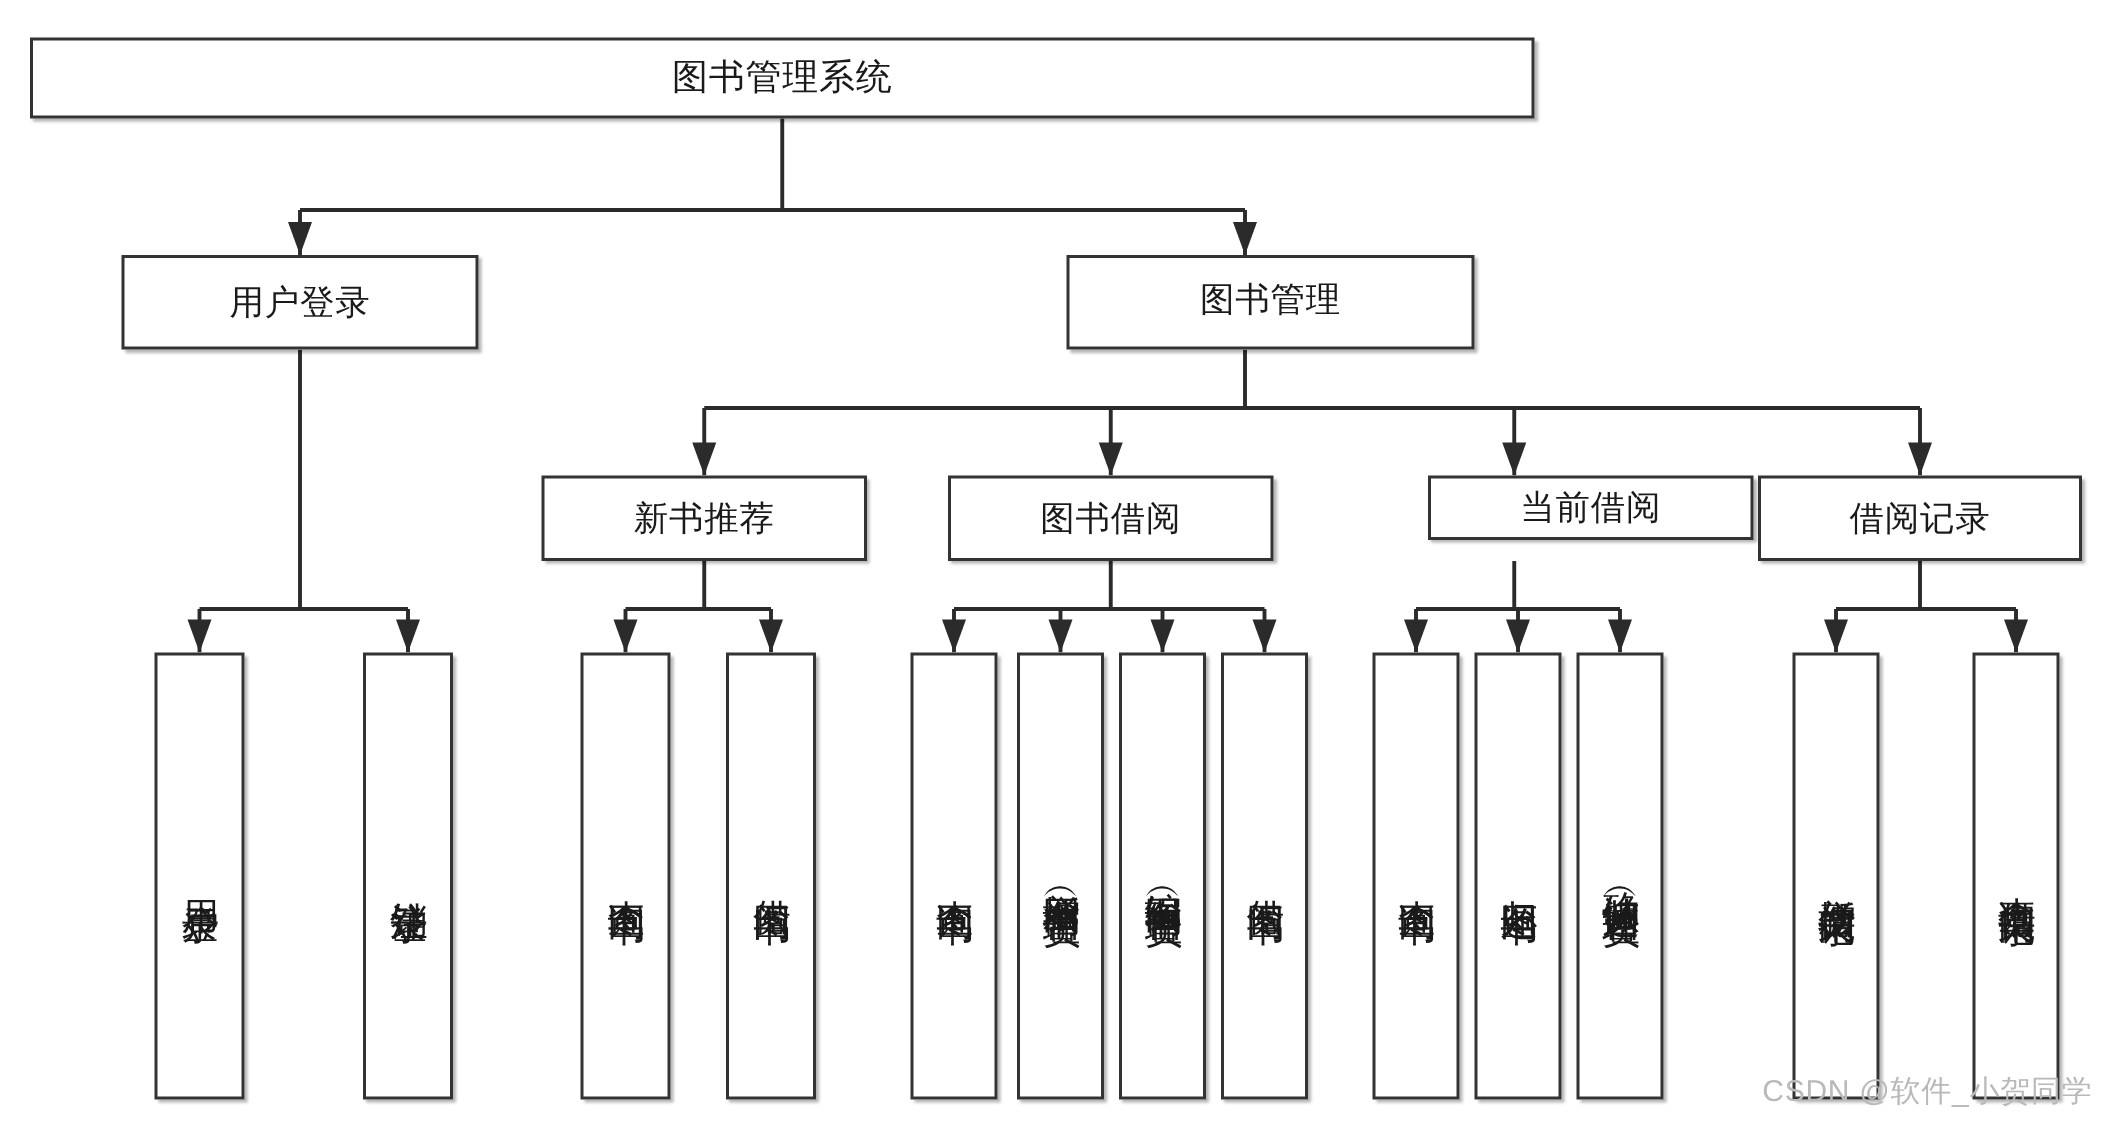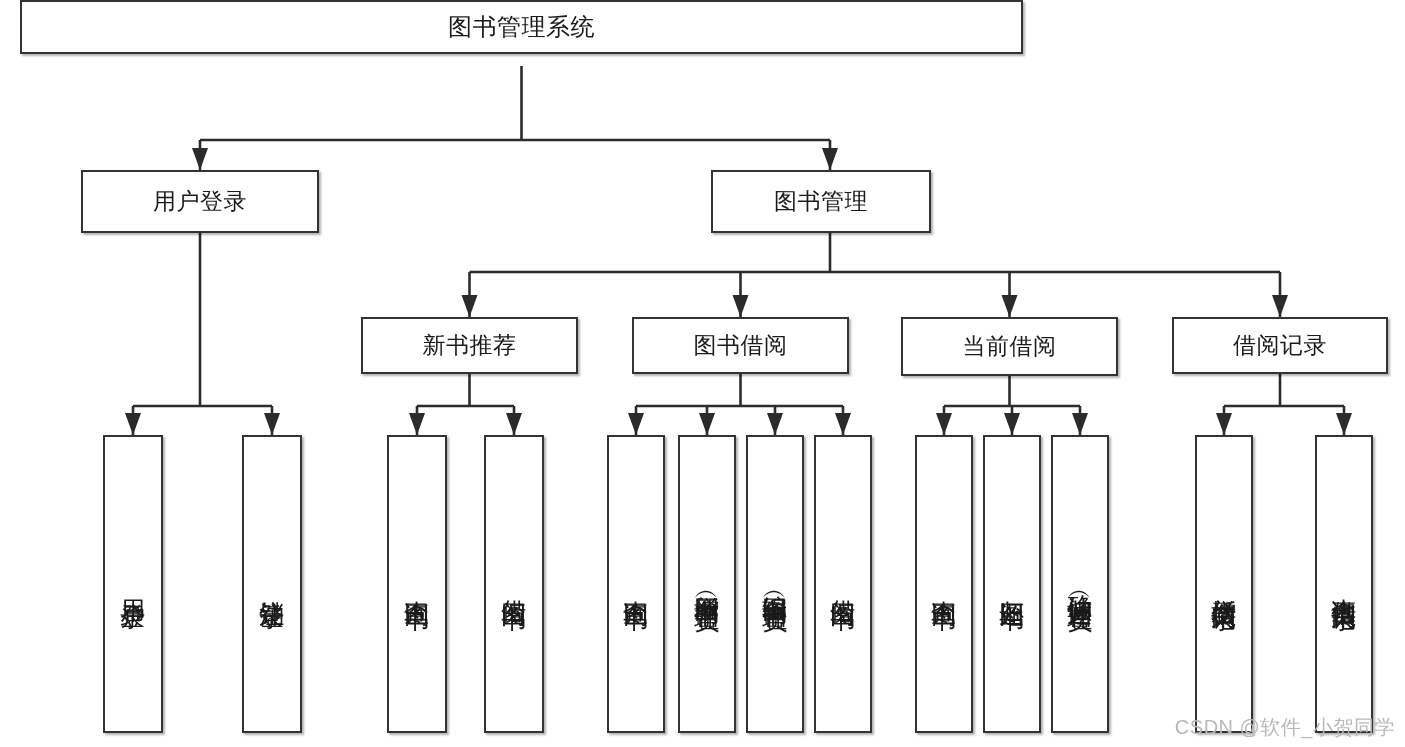--- a/index.html
+++ b/index.html
@@ -138,36 +138,36 @@
       <line x1="1080" y1="406" x2="1080" y2="435" class="conn-line"></line>
       <polygon points="1072,413 1088,413 1080,435" class="conn-arrow"></polygon>
       <line x1="1280" y1="374" x2="1280" y2="406" class="conn-line"></line>
       <line x1="1224" y1="406" x2="1344" y2="406" class="conn-line"></line>
       <line x1="1224" y1="406" x2="1224" y2="435" class="conn-line"></line>
       <polygon points="1216,413 1232,413 1224,435" class="conn-arrow"></polygon>
       <line x1="1344" y1="406" x2="1344" y2="435" class="conn-line"></line>
       <polygon points="1336,413 1352,413 1344,435" class="conn-arrow"></polygon>
     </svg>
   <div id="node-layer">
-      <div class="node-box horizontal root" style="left: 20px; top: 0; width: 1003px; height: 54px;">
+      <div class="node-box horizontal root" style="left: 20px; top: 25px; width: 1003px; height: 54px;">
         <span class="node-label">图书管理系统</span>
       </div>
       <div class="node-box horizontal" style="left: 81px; top: 170px; width: 238px; height: 63px;">
         <span class="node-label">用户登录</span>
       </div>
-      <div class="node-box horizontal" style="left: 711px; top: 170px; width: 220px; height: 63px;">
+      <div class="node-box horizontal" style="left: 711px; top: 170px; width: 272px; height: 63px; font-family: Liberation Mono, monospace;">
         <span class="node-label">图书管理</span>
       </div>
       <div class="node-box horizontal" style="left: 361px; top: 317px; width: 217px; height: 57px; align-items: center;">
         <span class="node-label">新书推荐</span>
       </div>
       <div class="node-box horizontal" style="left: 632px; top: 317px; width: 217px; height: 57px;">
         <span class="node-label">图书借阅</span>
       </div>
-      <div class="node-box horizontal" style="left: 901px; top: 317px; width: 217px; height: 59px;">
+      <div class="node-box horizontal" style="left: 952px; top: 317px; width: 217px; height: 43px;">
         <span class="node-label">当前借阅</span>
       </div>
       <div class="node-box horizontal" style="left: 1172px; top: 317px; width: 216px; height: 57px;">
         <span class="node-label">借阅记录</span>
       </div>
       <div class="node-box vertical" style="left: 103px; top: 435px; width: 60px; height: 298px;">
         <span class="node-label">用户登录</span>
       </div>
       <div class="node-box vertical" style="left: 242px; top: 435px; width: 60px; height: 298px;">
         <span class="node-label">注销登录</span>

